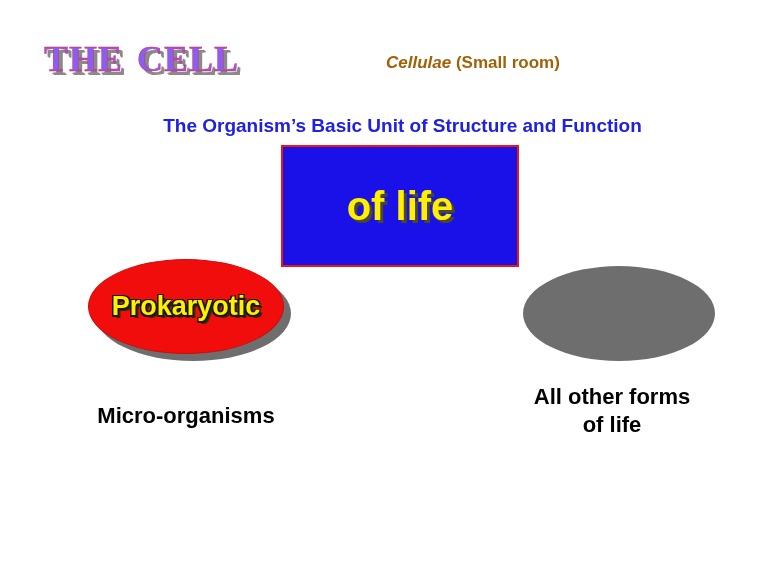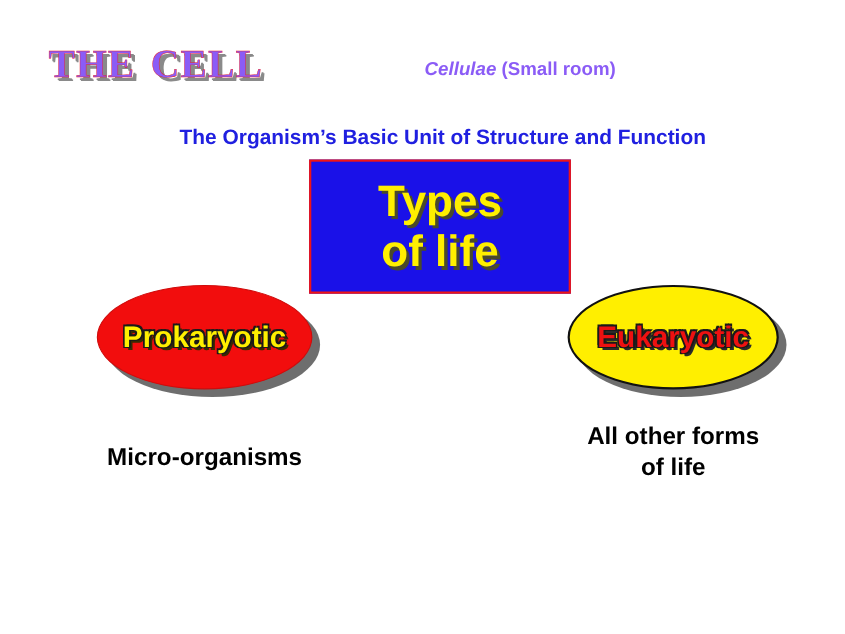--- a/index.html
+++ b/index.html
@@ -47,21 +47,21 @@
   }
 
   
   .latin-gloss {
     position: absolute;
     left: 386px;
     top: 53px;
     font-family: "Liberation Sans", sans-serif;
     font-size: 17px;
     font-weight: bold;
-    color: #8b5cf6;
+    color: #a16207;
     white-space: nowrap;
   }
   .latin-gloss .latin-word {
     font-style: italic;
   }
   .latin-gloss .latin-meaning {
     font-style: normal;
   }
 
   
@@ -207,33 +207,29 @@
 
   <div class="main-title">The Cell</div>
 
   <div class="latin-gloss">
     <span class="latin-word">Cellulae</span><span> </span><span class="latin-meaning">(Small room)</span>
   </div>
 
   <div class="subtitle">The Organism’s Basic Unit of Structure and Function</div>
 
   <div class="types-box">
-    <div class="types-line">Types</div>
     <div class="types-line">of life</div>
   </div>
 
   <div class="oval-shadow oval-prok-shadow"></div>
   <div class="oval oval-prok">
     <span class="oval-label">Prokaryotic</span>
   </div>
 
   <div class="oval-shadow oval-euk-shadow"></div>
-  <div class="oval oval-euk">
-    <span class="oval-label">Eukaryotic</span>
-  </div>
 
   <div class="caption caption-left">Micro-organisms</div>
 
   <div class="caption caption-right">
     <div>All other forms</div>
     <div>of life</div>
   </div>
 
 </div>
 

